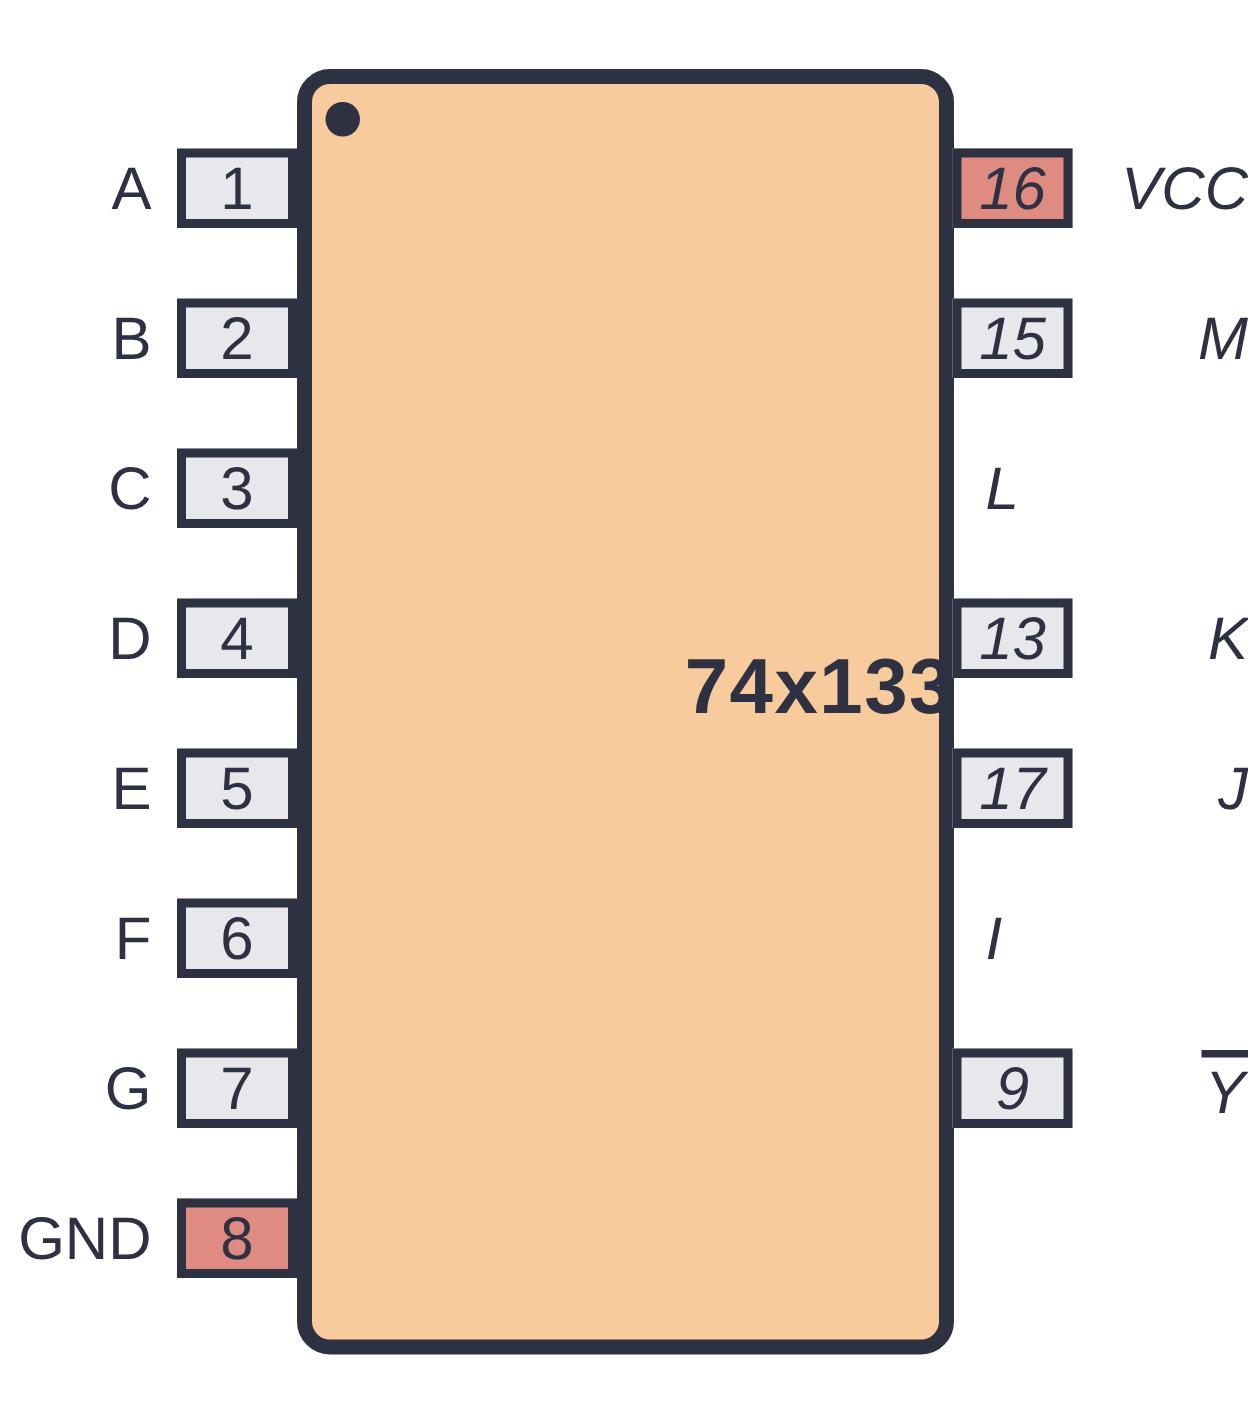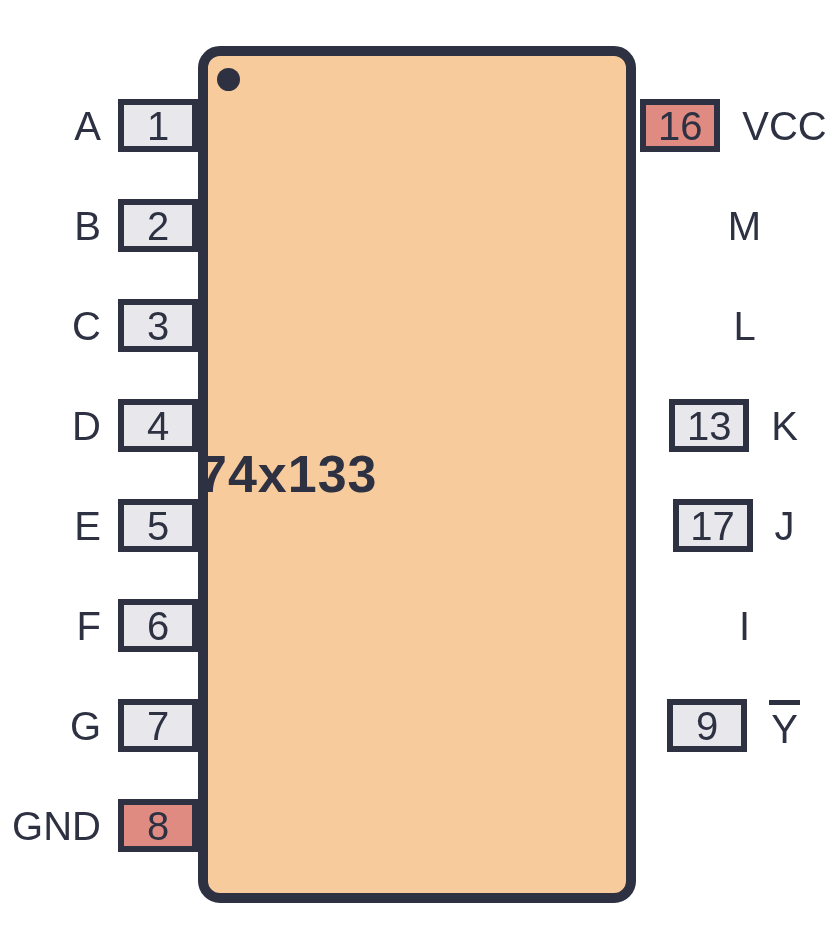--- a/index.html
+++ b/index.html
@@ -38,44 +38,43 @@
     width: 23px;
     height: 23px;
     border-radius: 50%;
     background: var(--outline);
   }
   .chip-title {
     position: absolute;
     left: 198px;
     top: 431px;
     width: 438px;
-    text-align: left;
+    text-align: right;
     font-size: 52px;
     line-height: 54px;
     font-weight: 700;
     letter-spacing: 1px;
     color: var(--label-text);
-    margin-top: 16px;
   }
   .pin-col {
     position: absolute;
     top: 99px;
     display: flex;
     flex-direction: column;
     gap: 47px;
   }
   .pin-col.left  { left: 0;     width: 198px; }
   .pin-col.right { left: 635px; width: 197px; }
   .pin-row {
     display: flex;
     align-items: center;
     height: 53px;
   }
   .pin-col.left  .pin-row { justify-content: flex-end; }
-  .pin-col.right .pin-row { justify-content: center; }
+  .pin-col.right .pin-row { justify-content: space-between; font-style: italic; }
   .pin-box {
     width: 80px;
     height: 53px;
     border: 6px solid var(--outline);
     background: var(--pin-fill);
     display: flex;
     align-items: center;
     justify-content: center;
     font-size: 40px;
     line-height: 1;
@@ -140,20 +139,21 @@
       <span class="pin-box power">8</span>
     </div>
   </div>
 
   <div class="pin-col right">
     <div class="pin-row">
       <span class="pin-box power">16</span>
       <span class="pin-label">VCC</span>
     </div>
     <div class="pin-row">
+      <span class="pin-box">15</span>
       <span class="pin-label">M</span>
     </div>
     <div class="pin-row">
       <span class="pin-label">L</span>
     </div>
     <div class="pin-row">
       <span class="pin-box">13</span>
       <span class="pin-label">K</span>
     </div>
     <div class="pin-row">

